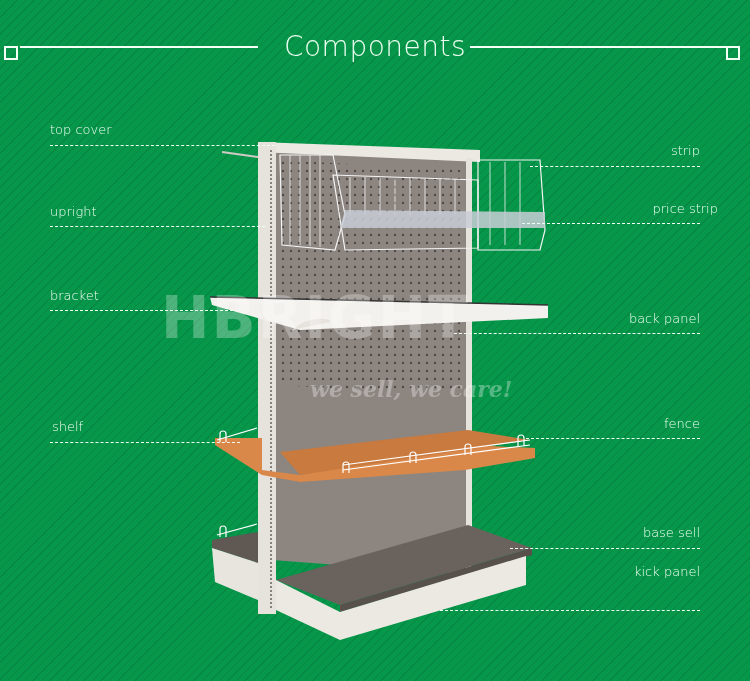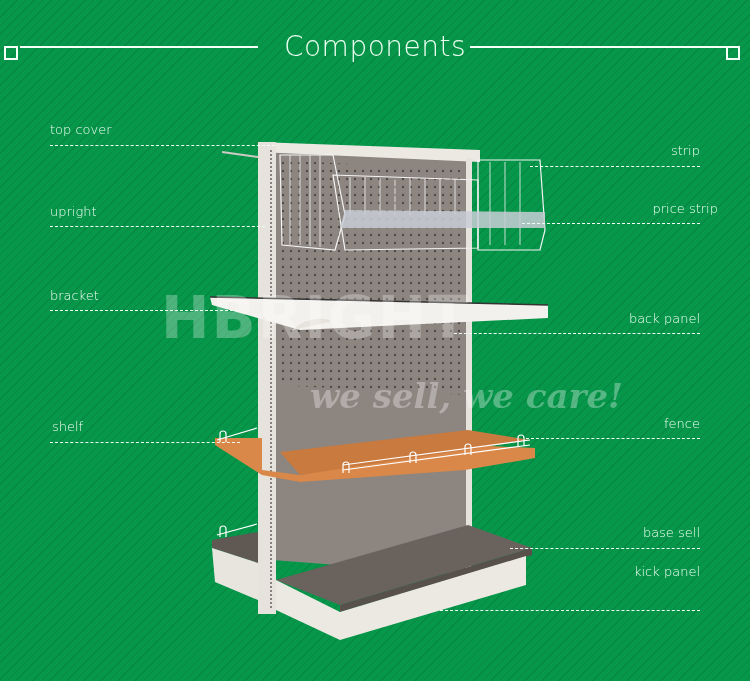--- a/index.html
+++ b/index.html
@@ -96,21 +96,21 @@
     <polygon points="212,540 258,532 258,563 212,548" fill="#5f5853"></polygon>
     <polygon points="212,548 258,563 258,600 215,582" fill="#e8e4de"></polygon>
 
     <polygon points="276,580 468,525 532,548 340,605" fill="#6a625d"></polygon>
     <polygon points="340,605 532,548 532,555 340,612" fill="#57504b"></polygon>
     <polygon points="276,580 340,612 340,640 276,610" fill="#ece9e3"></polygon>
     <polygon points="340,612 526,556 526,585 340,640" fill="#ece9e3"></polygon>
   </svg>
 
   <div class="wm" style="left:161px;top:272px;font-size:58px;letter-spacing:2px;margin-top:12px;">HBRIGHT</div>
-  <div class="wm2" style="left:310px;top:376px;font-size:34px;">we sell, we care!</div>
+  <div class="wm2" style="left:310px;top:376px;font-size:22px;">we sell, we care!</div>
 
   <div class="label" style="left:50px;top:122px;">top cover</div>
   <div class="dash" style="left:50px;top:145px;width:225px;"></div>
 
   <div class="label" style="left:50px;top:204px;">upright</div>
   <div class="dash" style="left:50px;top:226px;width:215px;"></div>
 
   <div class="label" style="left:50px;top:288px;">bracket</div>
   <div class="dash" style="left:50px;top:310px;width:188px;"></div>
 

